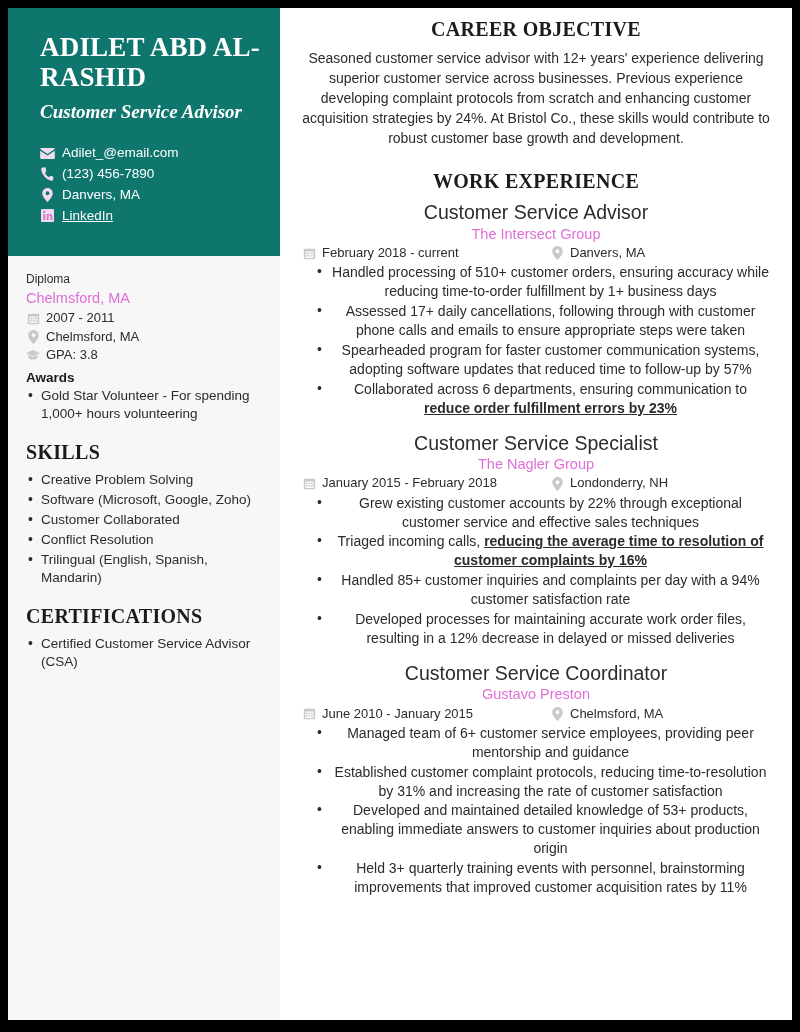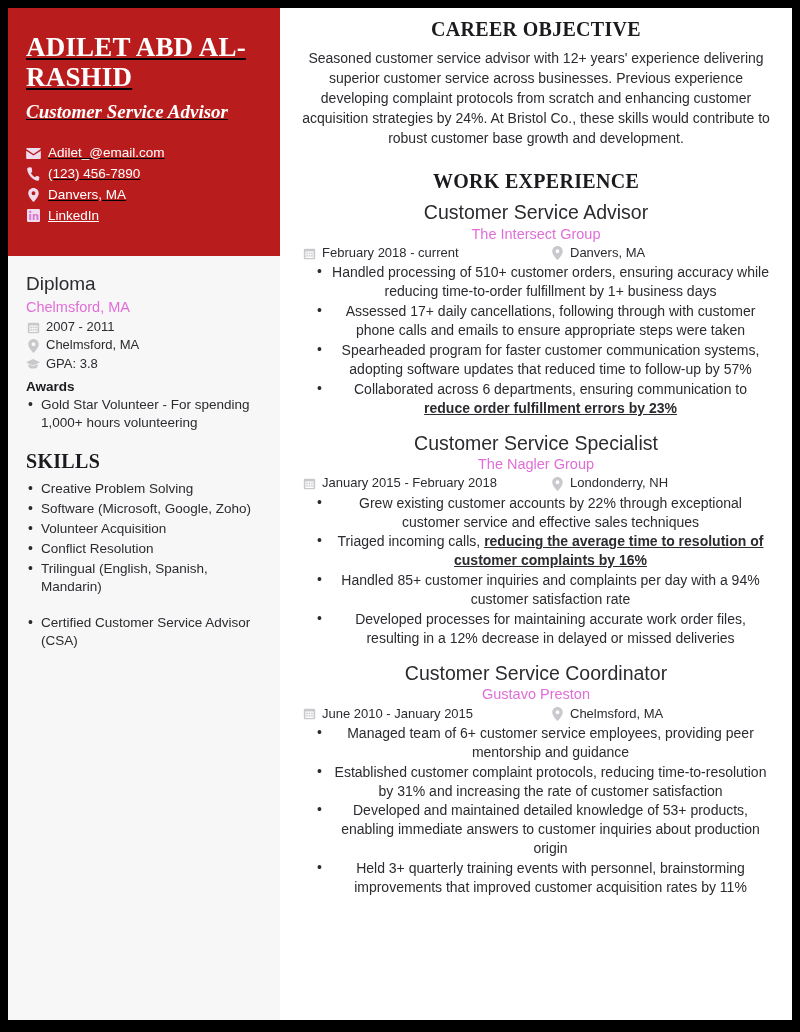--- a/index.html
+++ b/index.html
@@ -29,23 +29,22 @@
   
   .sidebar {
     width: 272px;
     flex: 0 0 272px;
     background: #f7f7f7;
     display: flex;
     flex-direction: column;
   }
 
   .header-block {
-    background: #b91c1c;
-    padding: 24px 18px 22px 18px;
-    text-decoration: underline;
+    background: #0f766e;
+    padding: 24px 18px 22px 32px;
   }
   .full-name {
     font-family: "Liberation Serif", serif;
     font-weight: bold;
     color: #ffffff;
     font-size: 27px;
     line-height: 1.12;
     letter-spacing: 0.2px;
     margin: 0 0 9px 0;
   }
@@ -93,21 +92,21 @@
   .side-section:last-child { margin-bottom: 0; }
   .side-heading {
     font-family: "Liberation Serif", serif;
     font-weight: bold;
     font-size: 20px;
     color: #1b1b1f;
     margin: 0 0 7px 0;
     letter-spacing: 0.3px;
   }
   .edu-degree {
-    font-size: 19px;
+    font-size: 12px;
     color: #2b2b30;
     line-height: 1.25;
     margin-bottom: 2px;
   }
   .edu-school {
     font-size: 14.5px;
     color: #e06ed8;
     line-height: 1.25;
     margin-bottom: 4px;
   }
@@ -324,27 +323,28 @@
         <ul class="bullets" id="awards-list">
             <li>Gold Star Volunteer - For spending 1,000+ hours volunteering</li>
           </ul>
       </section>
 
       <section class="side-section">
         <h2 class="side-heading">SKILLS</h2>
         <ul class="bullets" id="skills-list">
             <li>Creative Problem Solving</li>
             <li>Software (Microsoft, Google, Zoho)</li>
-            <li>Volunteer Acquisition</li>
+            <li>Customer Collaborated</li>
             <li>Conflict Resolution</li>
             <li>Trilingual (English, Spanish, Mandarin)</li>
           </ul>
       </section>
 
       <section class="side-section">
+        <h2 class="side-heading">CERTIFICATIONS</h2>
         <ul class="bullets" id="certifications-list">
             <li>Certified Customer Service Advisor (CSA)</li>
           </ul>
       </section>
 
     </div>
   </aside>
 
   <main class="main">
 

